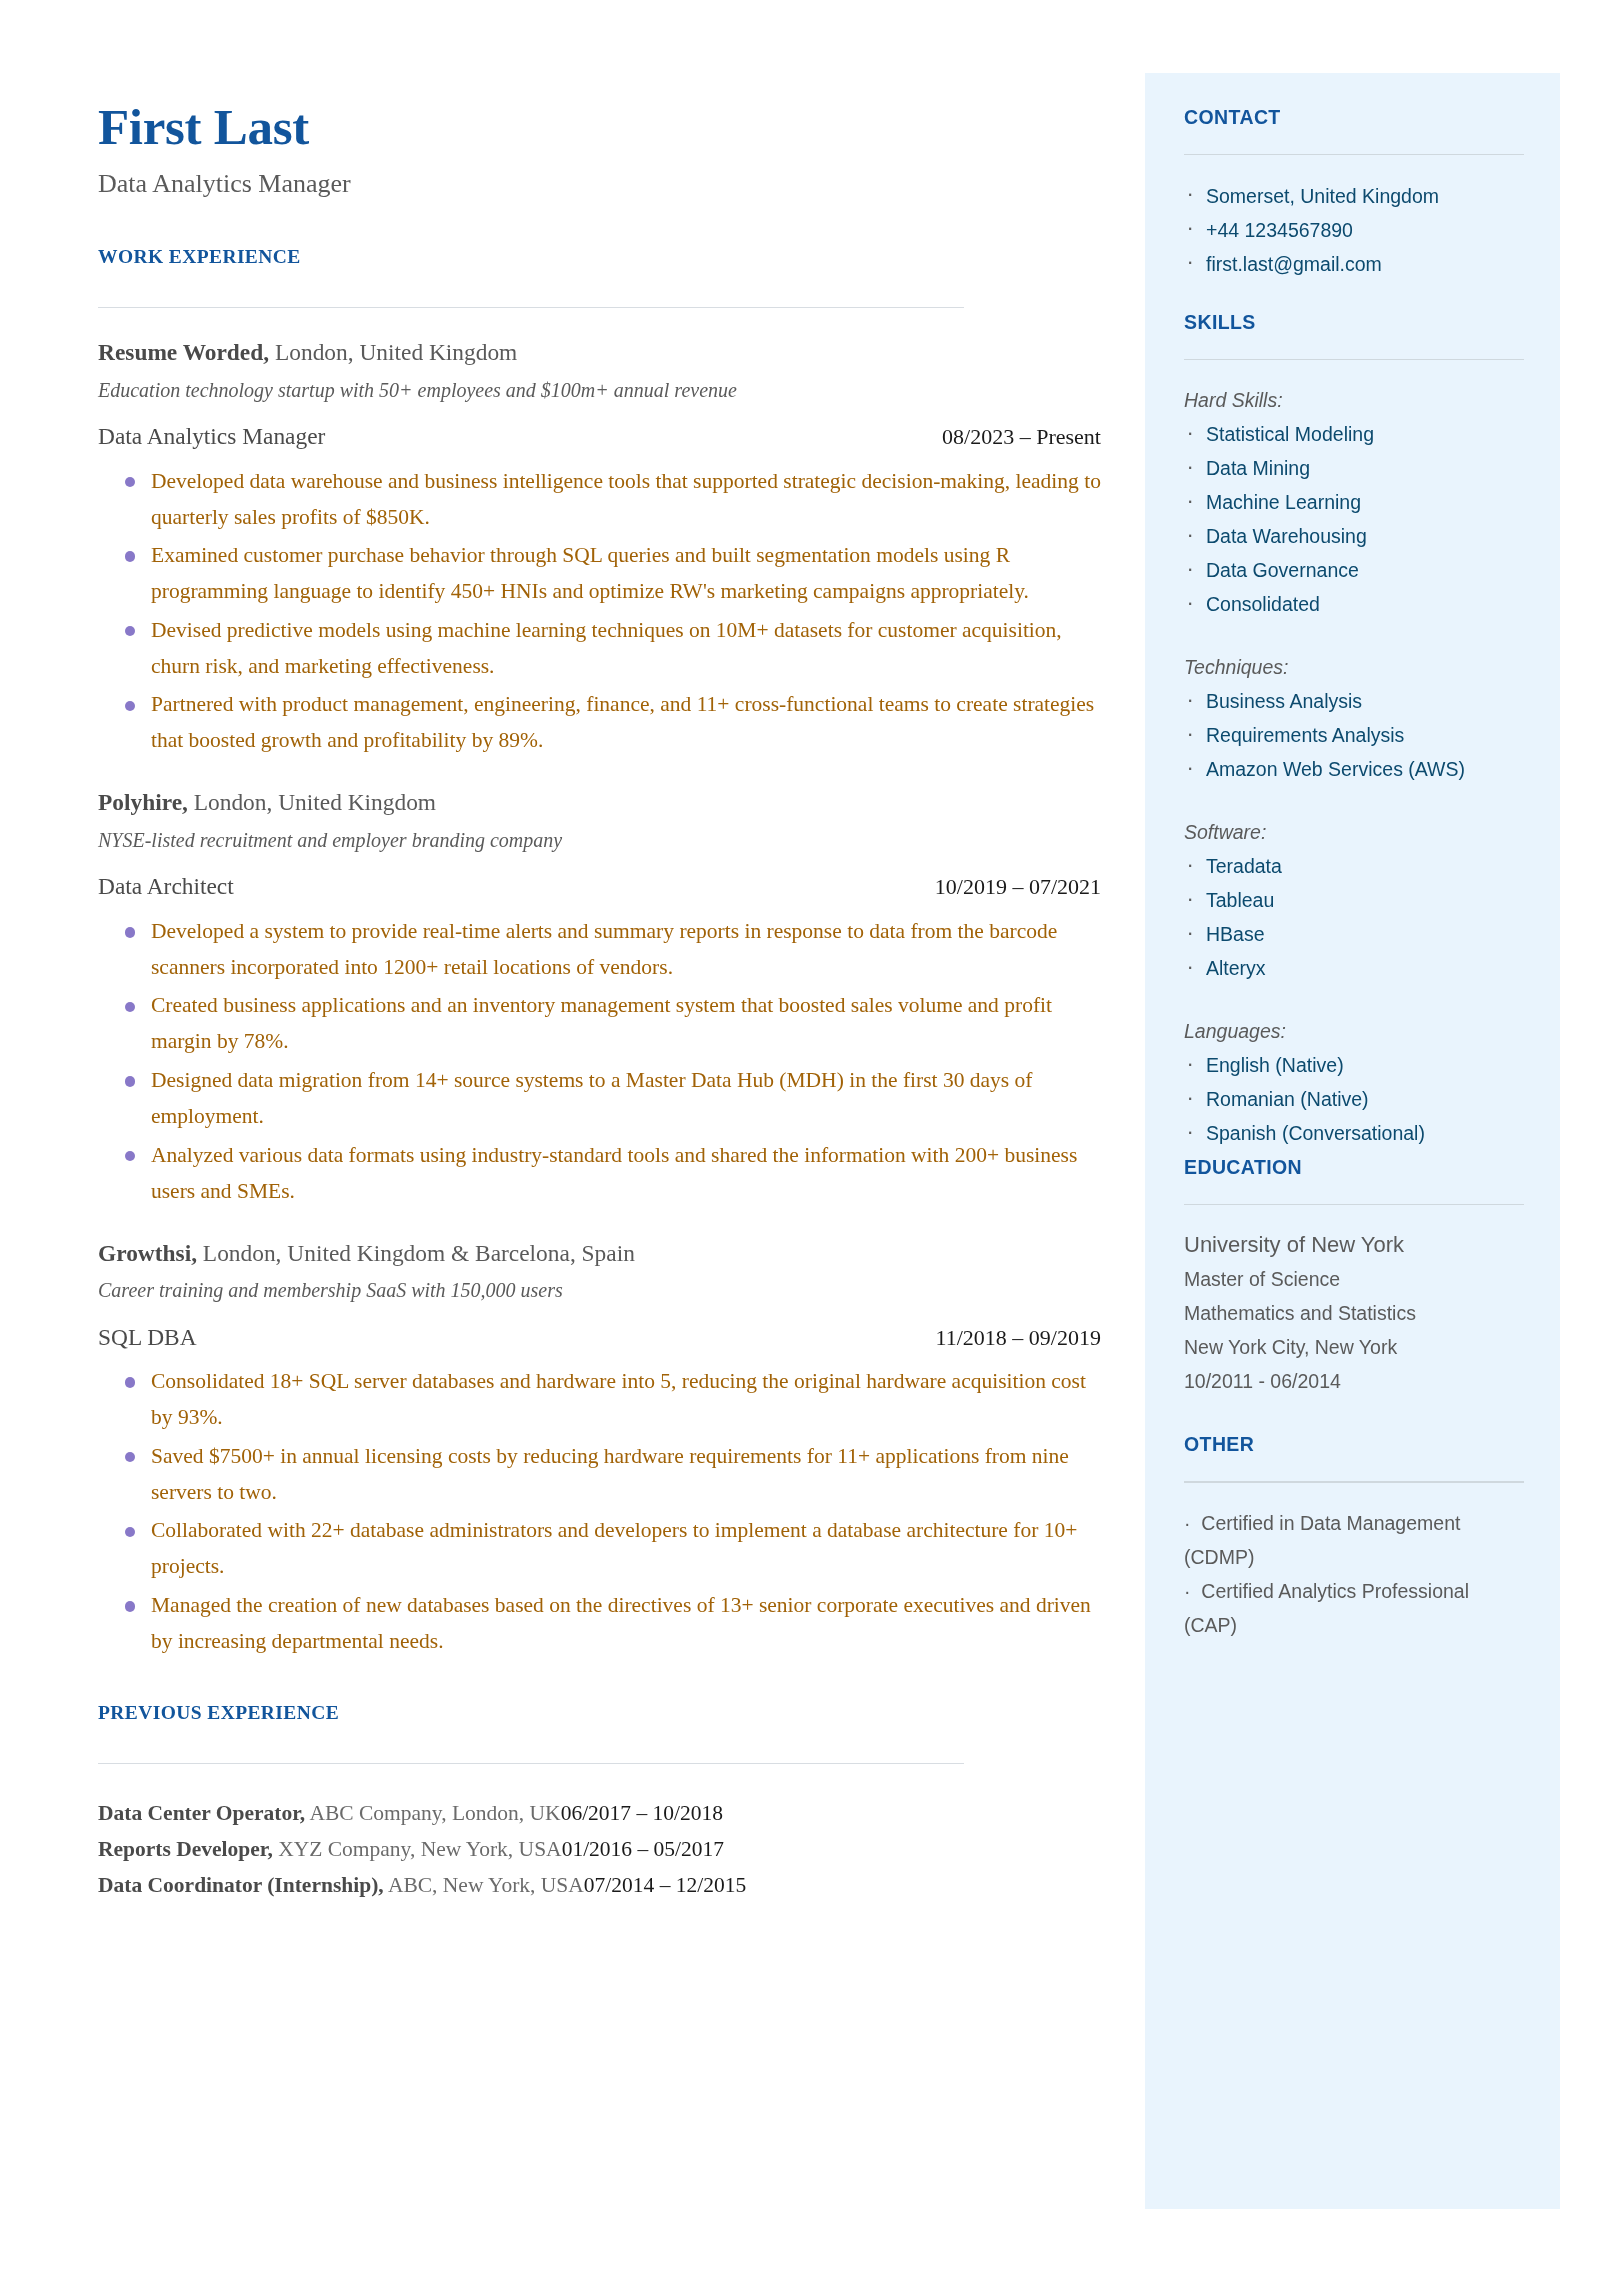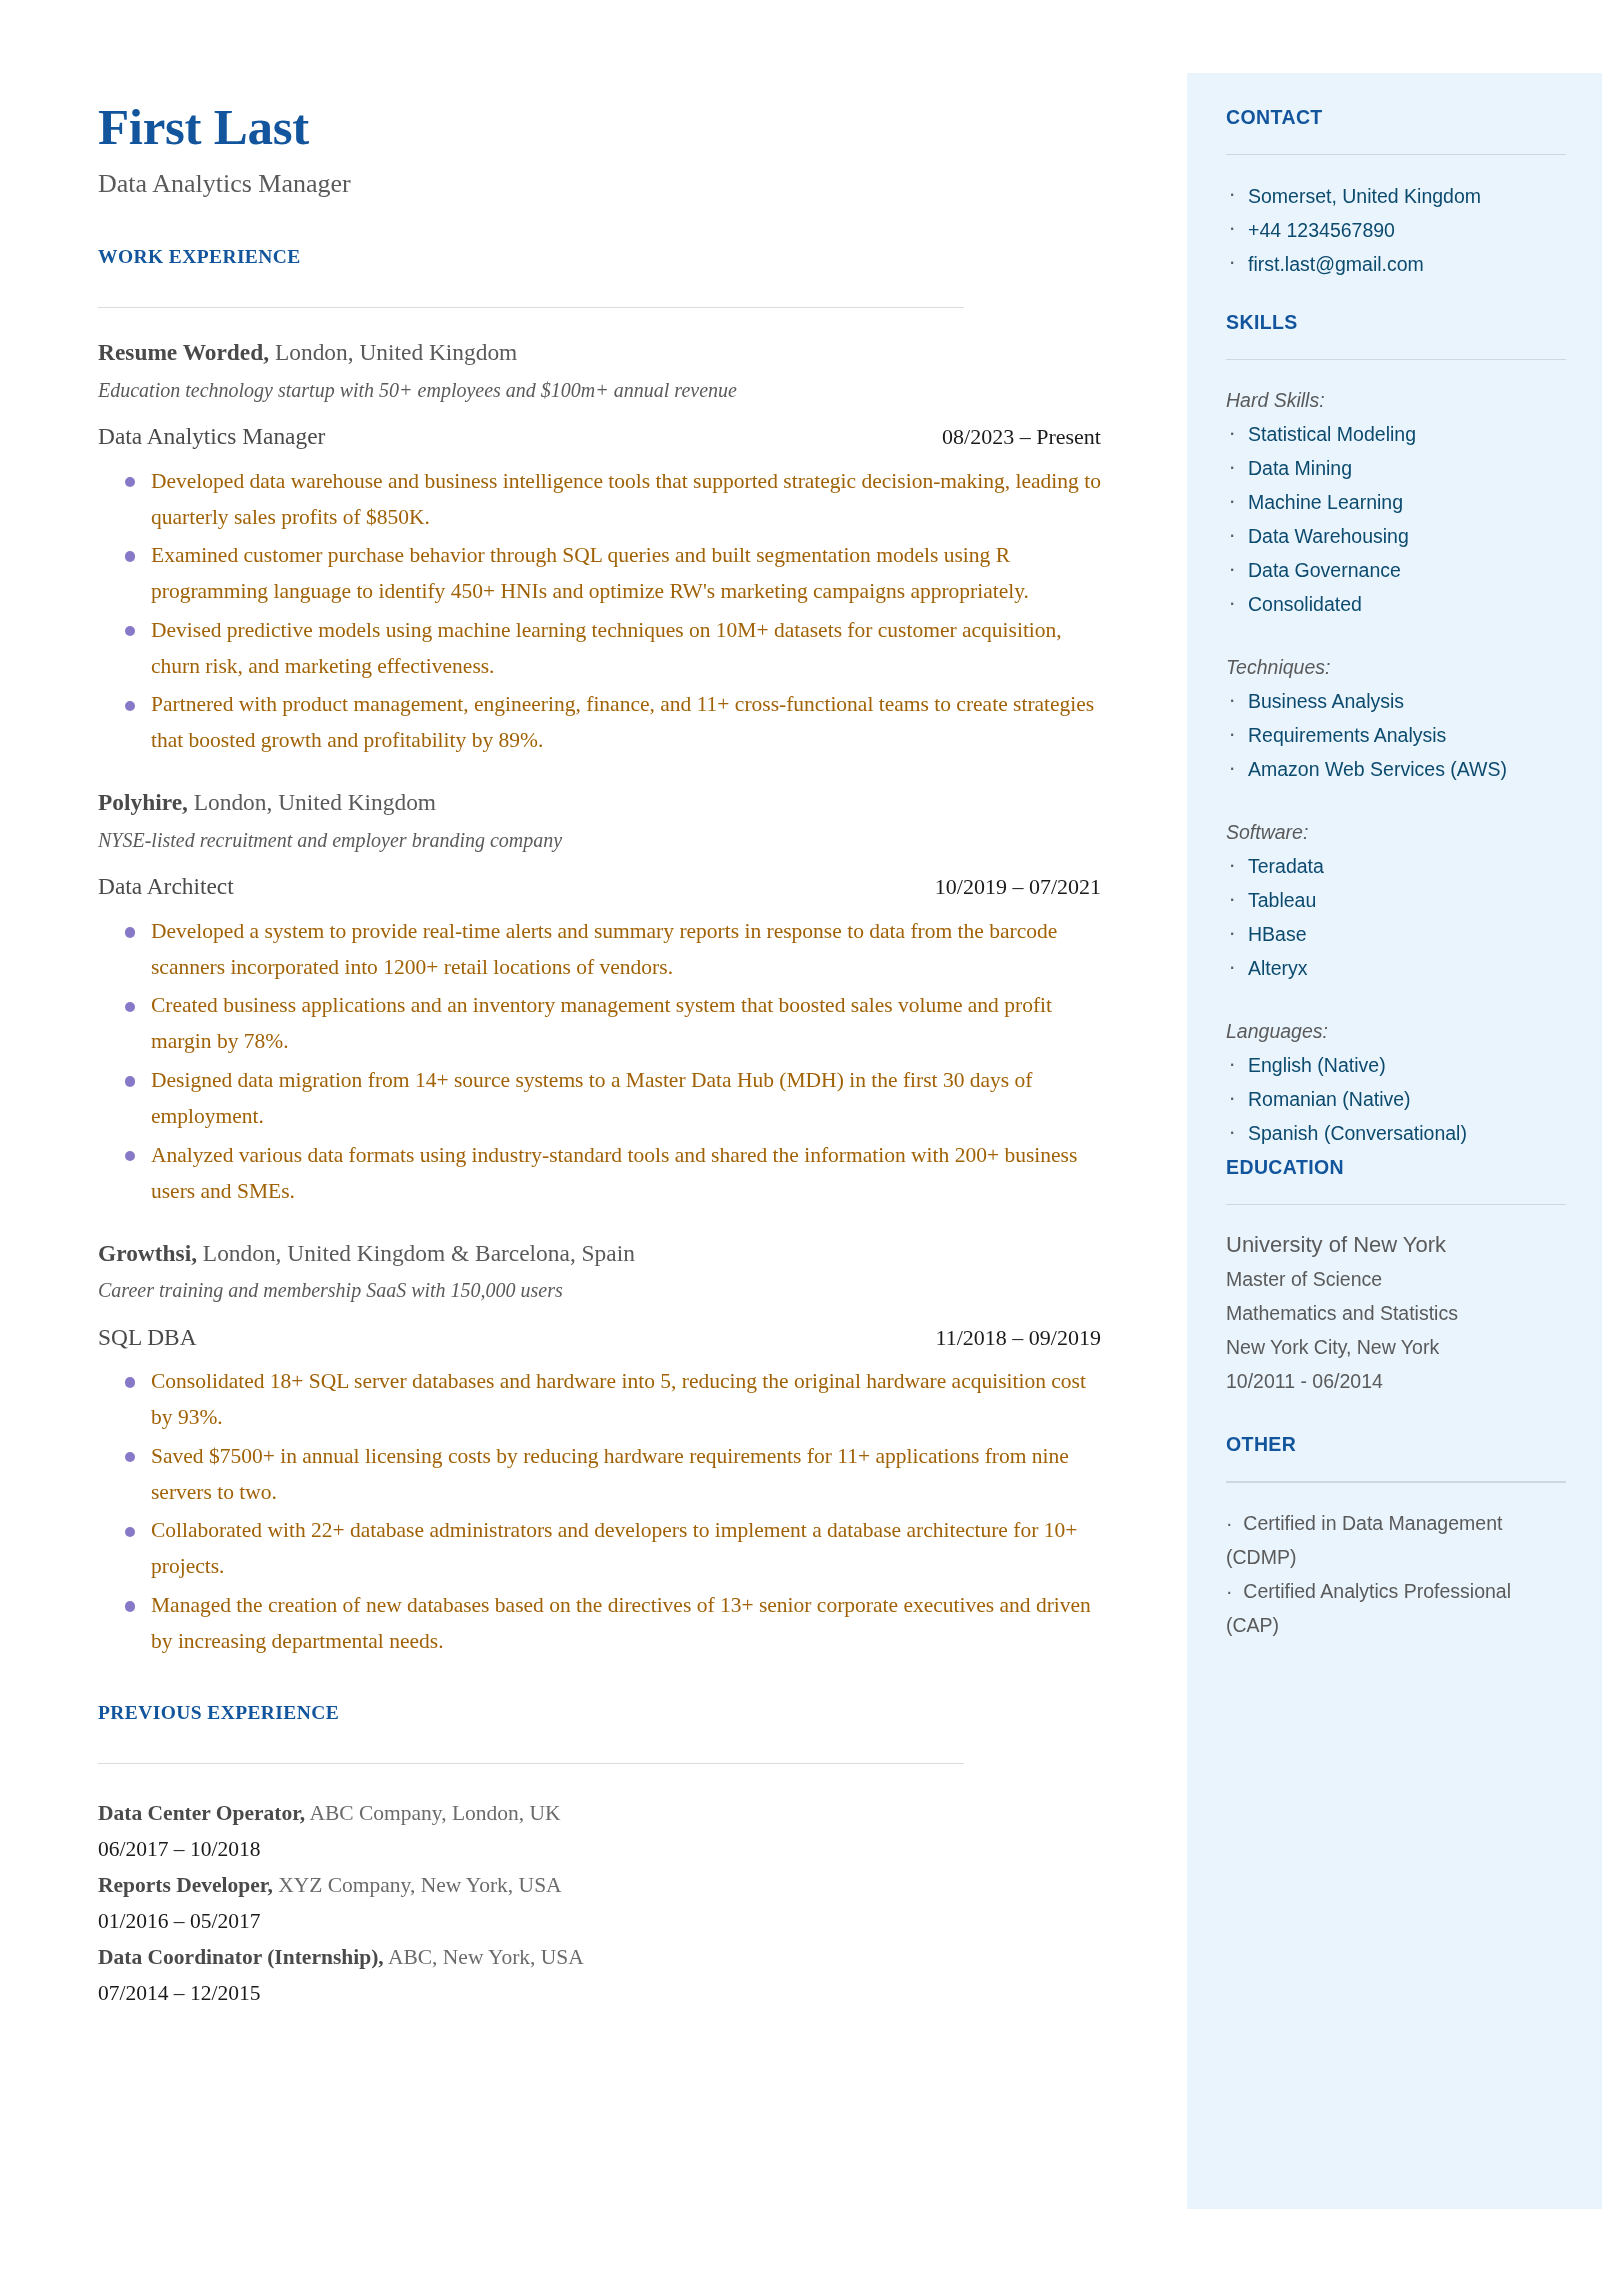--- a/index.html
+++ b/index.html
@@ -18,21 +18,21 @@
     position: relative;
     width: 1617px;
     height: 2284px;
     background: #ffffff;
     overflow: hidden;
   }
 
   
   .sidebar {
     position: absolute;
-    left: 1187px;
+    left: 1145px;
     top: 73px;
     width: 415px;
     height: 2136px;
     background: #e9f4fd;
     box-sizing: border-box;
     padding: 33px 36px 26px 39px;
   }
 
   .side-section { margin-bottom: 5.2px; }
 
@@ -197,25 +197,24 @@
     top: 14.3px;
     width: 10.4px;
     height: 10.4px;
     border-radius: 50%;
     background: #8878c8;
   }
 
   .prev-list { margin-top: 31px; }
   .prev-row {
     display: flex;
-    justify-content: center;
+    justify-content: flex-start;
     align-items: baseline;
     font-size: 21.5px;
     line-height: 36px;
-    flex-direction: column;
   }
   .prev-left { color: #6b6b6b; }
   .prev-left .prev-role { font-weight: bold; color: #4a4a4a; }
   .prev-dates { color: #1a1a1a; white-space: nowrap; }
 </style>
 </head>
 <body>
 
 <div class="page">
 

